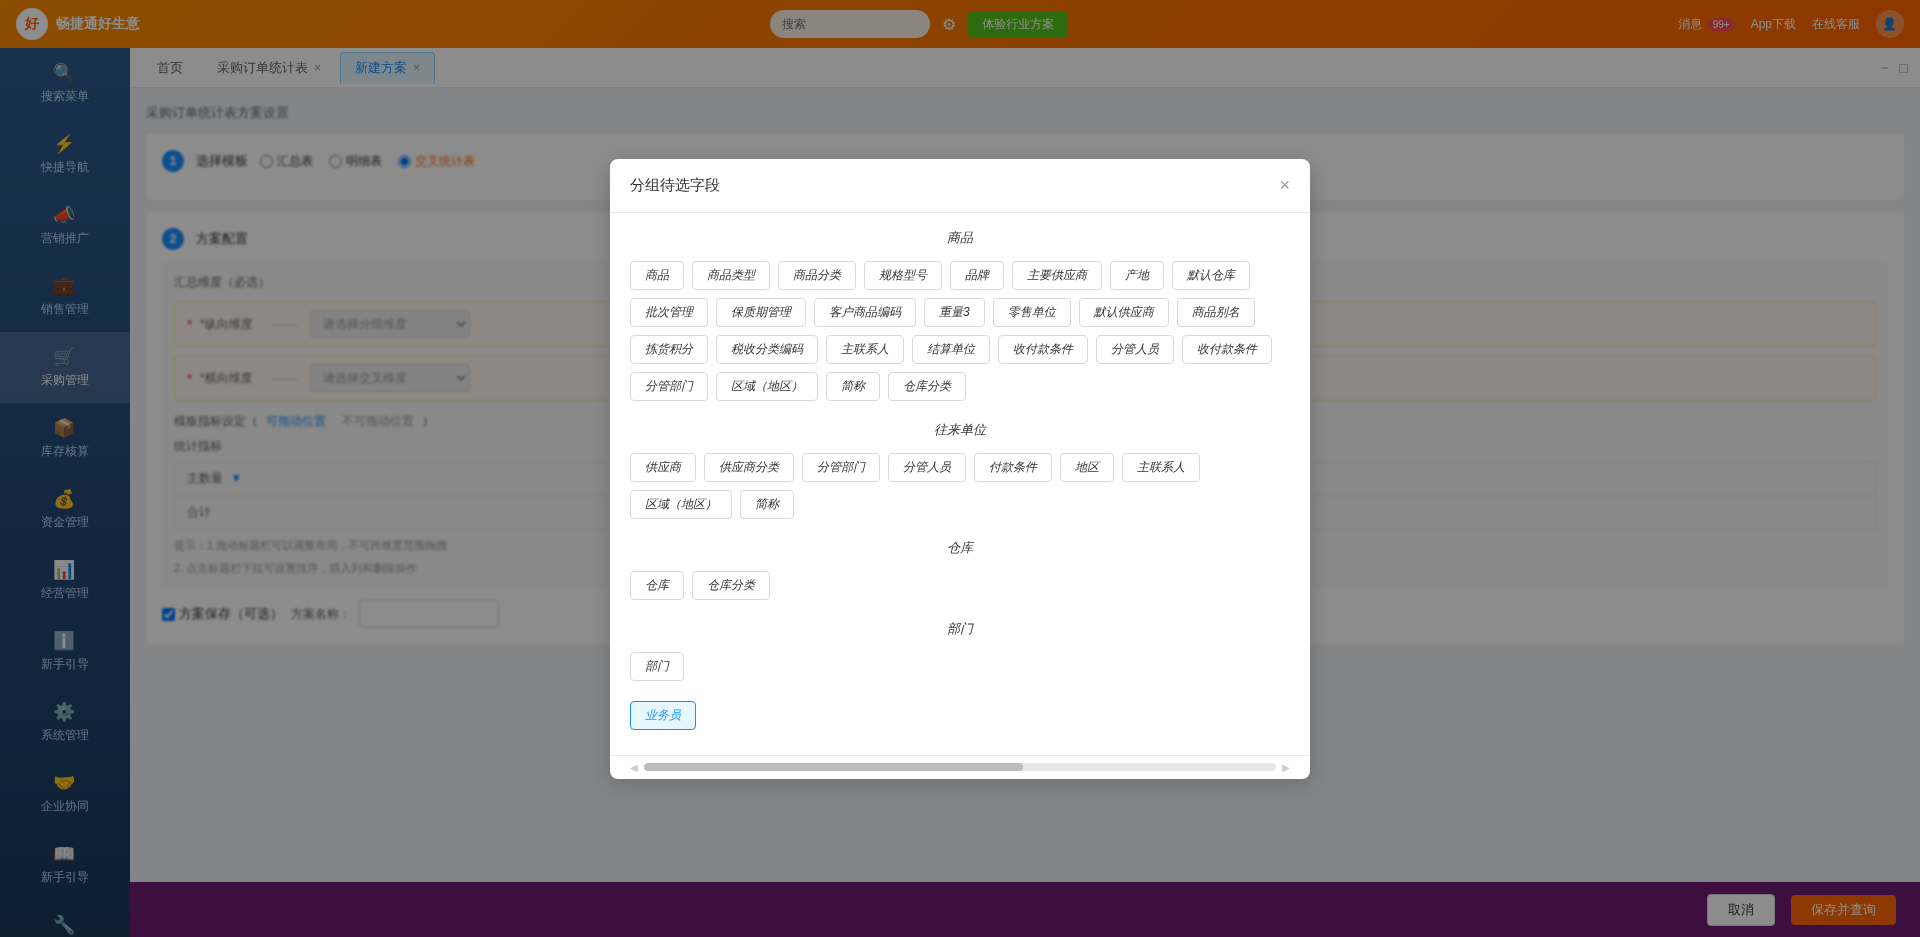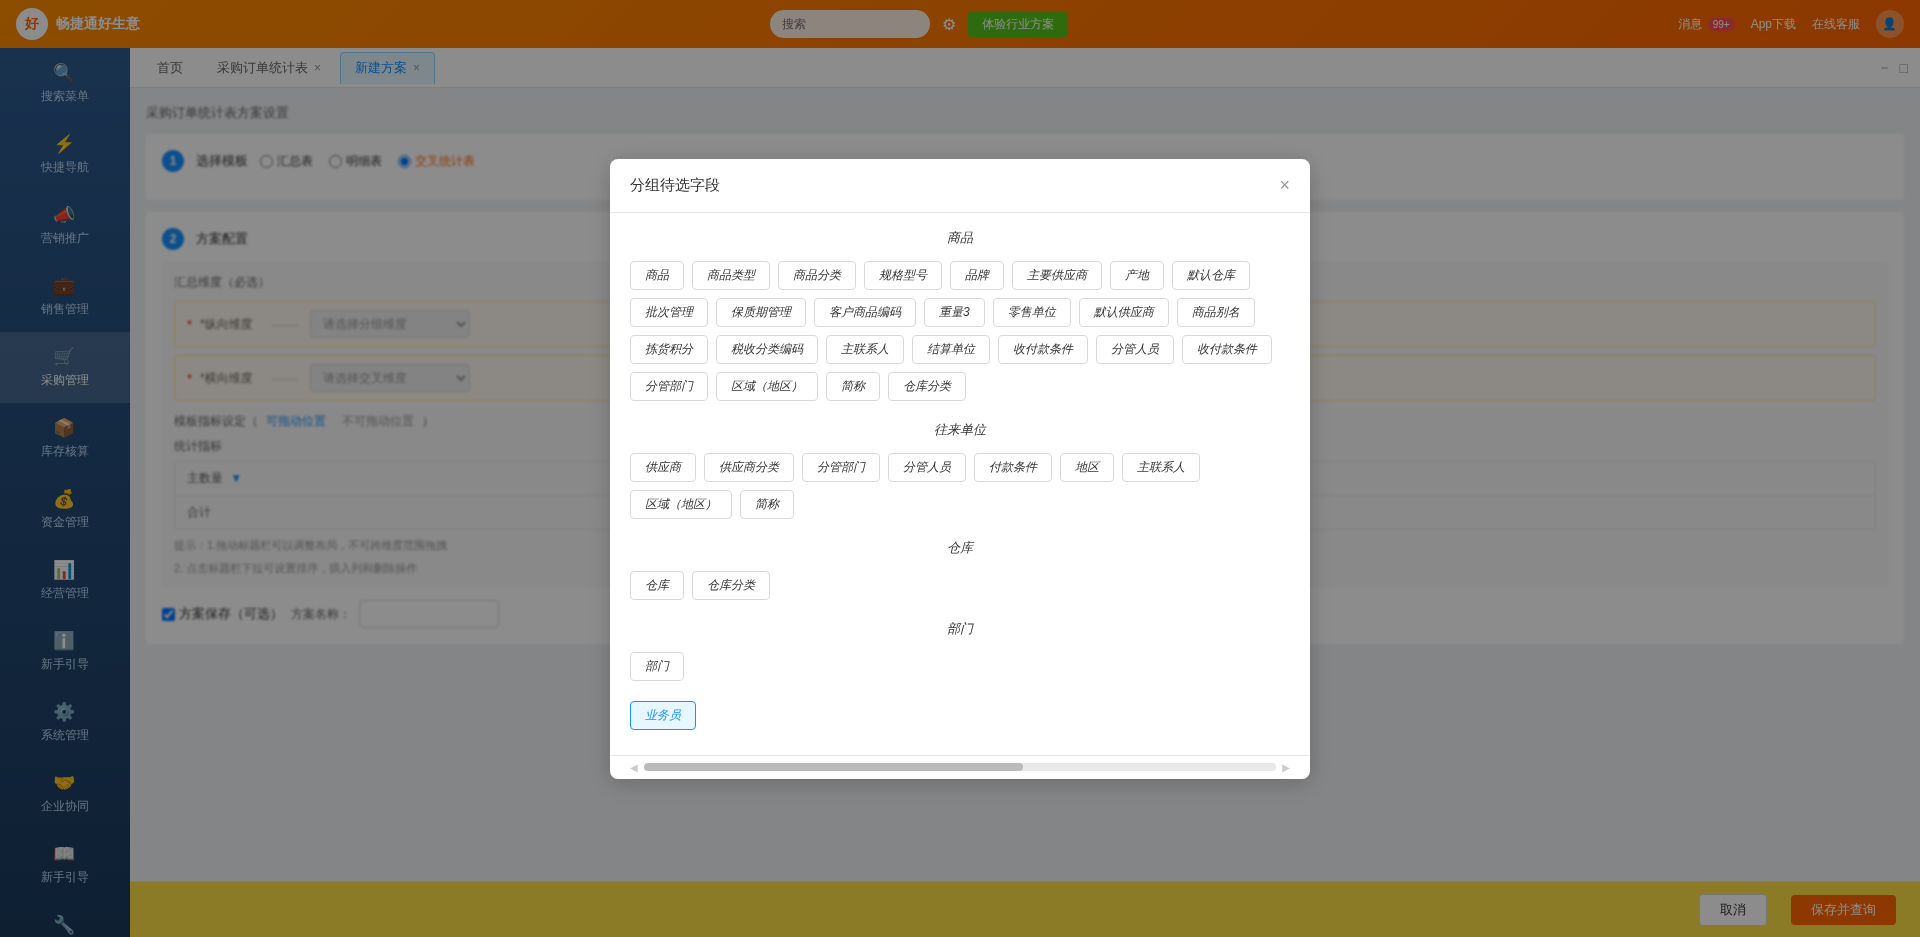--- a/index.html
+++ b/index.html
@@ -141,23 +141,23 @@
     .save-option-row { display: flex; align-items: center; gap: 8px; margin-top: 12px; }
     .checkbox-label { display: flex; align-items: center; gap: 4px; font-size: 13px; }
     .scheme-name-input {
       width: 140px; height: 28px; border: 1px solid #d9d9d9;
       border-radius: 4px; padding: 0 8px; font-size: 12px;
     }
 
     
     .bottom-bar {
       position: fixed; bottom: 0; left: 0; right: 0;
-      height: 56px; background: #fde047; border-top: 1px solid #e8e8e8;
+      height: 56px; background: #701a75; border-top: 1px solid #e8e8e8;
       display: flex; align-items: center; justify-content: flex-end;
-      padding: 0 24px; gap: 24px; z-index: 80;
+      padding: 0 24px; gap: 16px; z-index: 80;
     }
     .btn-cancel {
       padding: 6px 20px; border: 1px solid #d9d9d9; background: #fff;
       color: #333; border-radius: 4px; cursor: pointer; font-size: 13px;
     }
     .btn-save {
       padding: 6px 20px; border: none; background: #ff6600;
       color: #fff; border-radius: 4px; cursor: pointer; font-size: 13px;
     }
 

